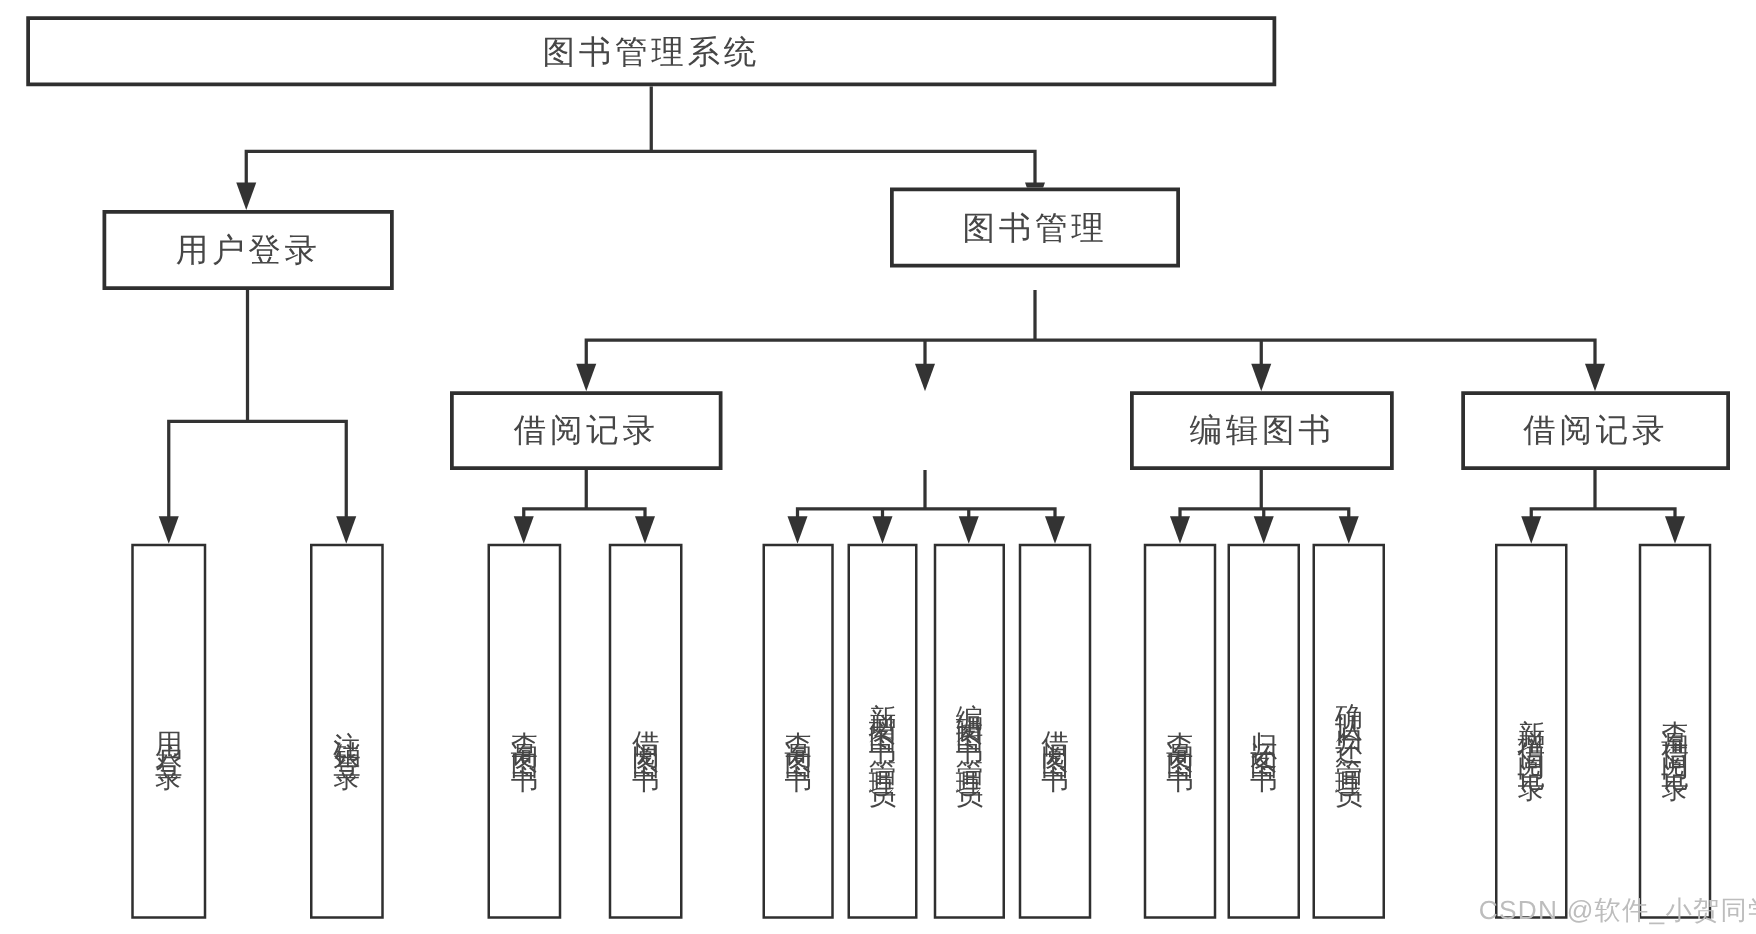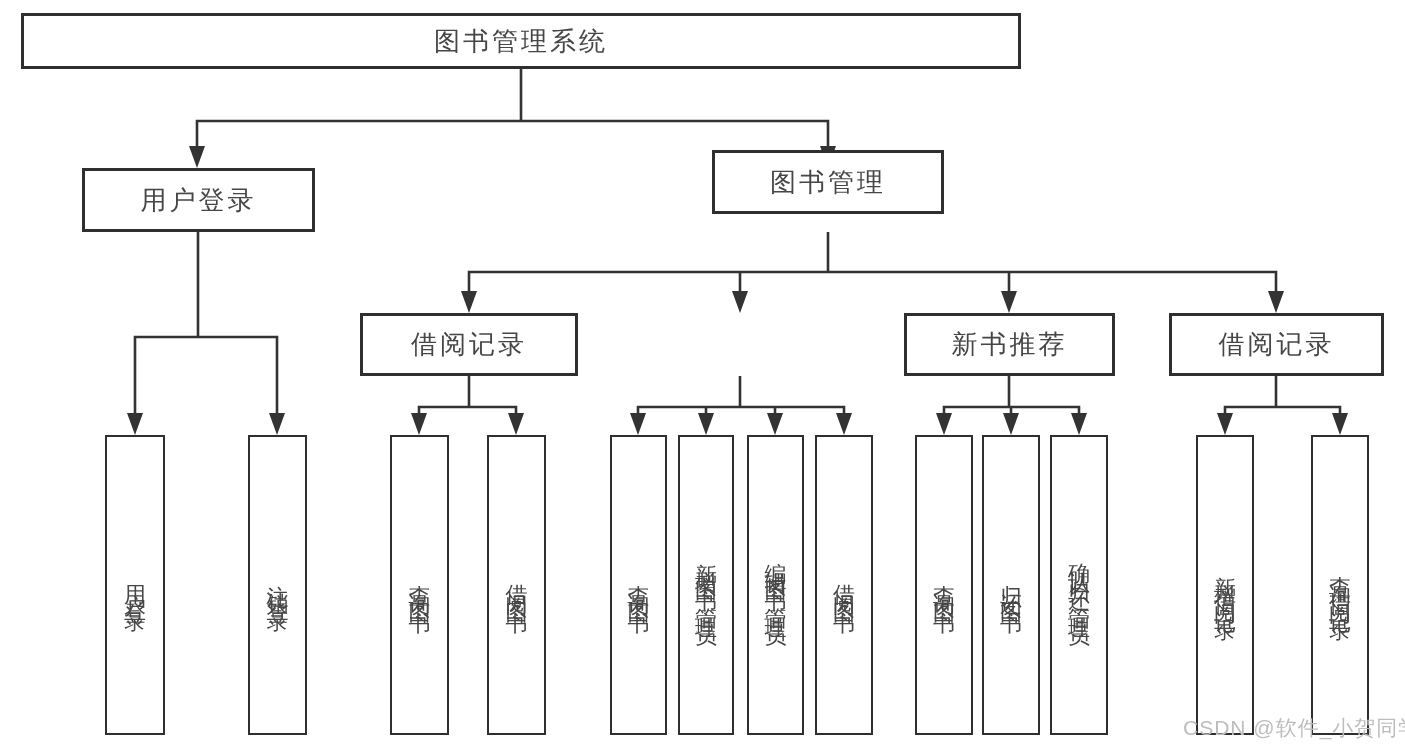--- a/index.html
+++ b/index.html
@@ -161,21 +161,21 @@
       <path class="arrow" d="M 1332,413 L 1348,413 L 1340,435 Z"></path>
     </g>
   </svg>
 
   <div class="node" id="nd-root">图书管理系统</div>
 
   <div class="node" id="nd-login">用户登录</div>
   <div class="node" id="nd-manage">图书管理</div>
 
   <div class="node" id="nd-recommend">借阅记录</div>
-  <div class="node" id="nd-current">新书推荐</div>
+  <div class="node" id="nd-current">编辑图书</div>
   <div class="node" id="nd-records">借阅记录</div>
 
   <div class="leaf" id="lf-u1">
       <span class="vtext">用户登录</span>
     </div>
   <div class="leaf" id="lf-u2">
       <span class="vtext">注销登录</span>
     </div>
 
   <div class="leaf" id="lf-a1">

